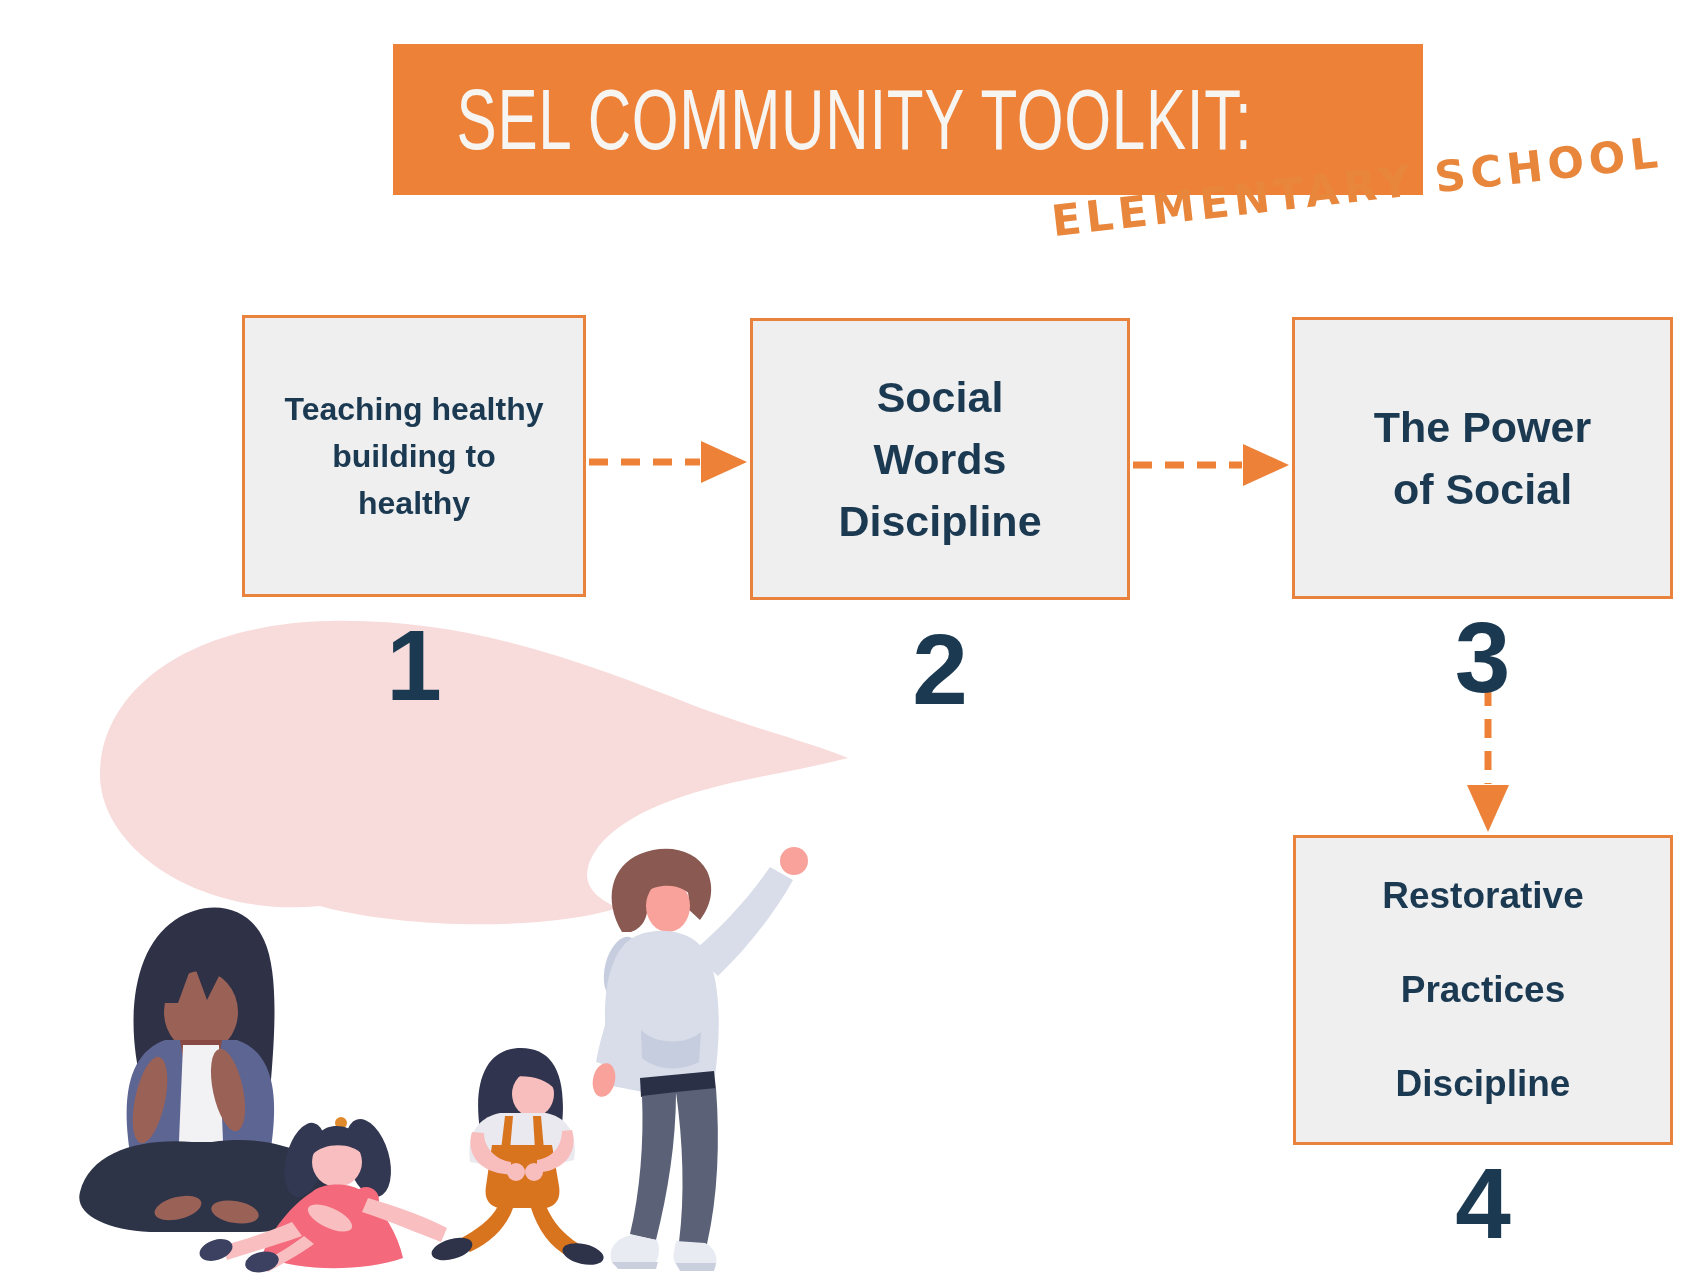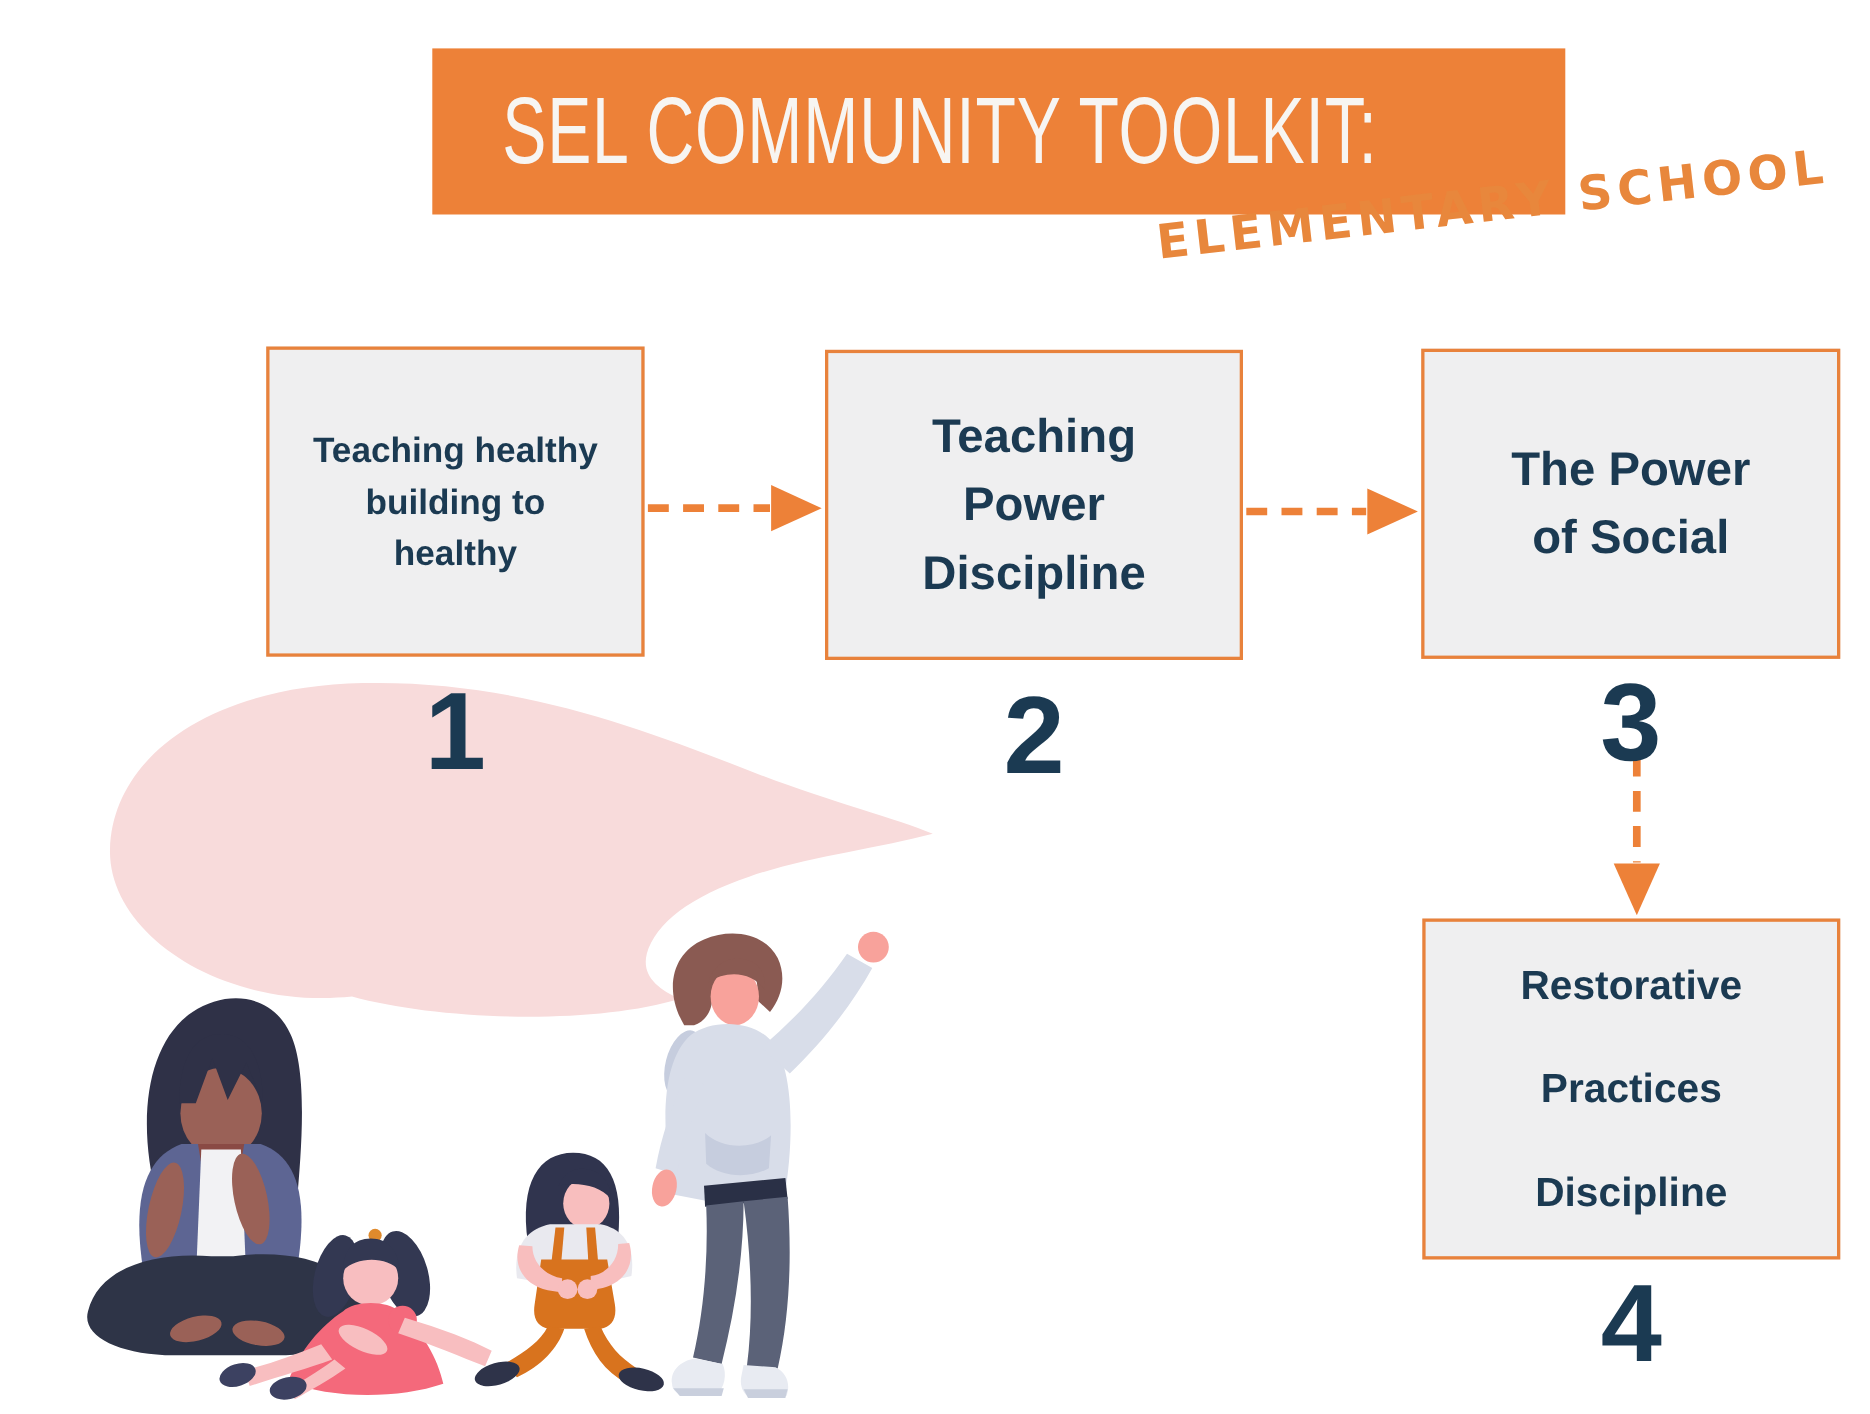--- a/index.html
+++ b/index.html
@@ -146,22 +146,22 @@
 
   <div class="subtitle">ELEMENTARY SCHOOL</div>
 
   <div class="step-box box-1">
     <div>Teaching healthy</div>
     <div>building to</div>
     <div>healthy</div>
   </div>
 
   <div class="step-box box-2">
-    <div>Teaching</div>
-    <div>Power</div>
+    <div>Social</div>
+    <div>Words</div>
     <div>Discipline</div>
   </div>
 
   <div class="step-box box-3">
     <div>The Power</div>
     <div>of Social</div>
   </div>
 
   <div class="step-box box-4">
     <div>Restorative</div>

